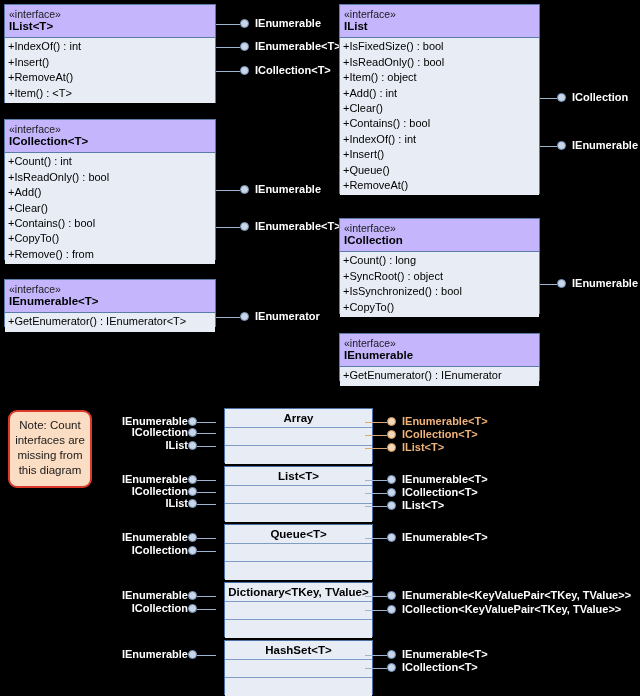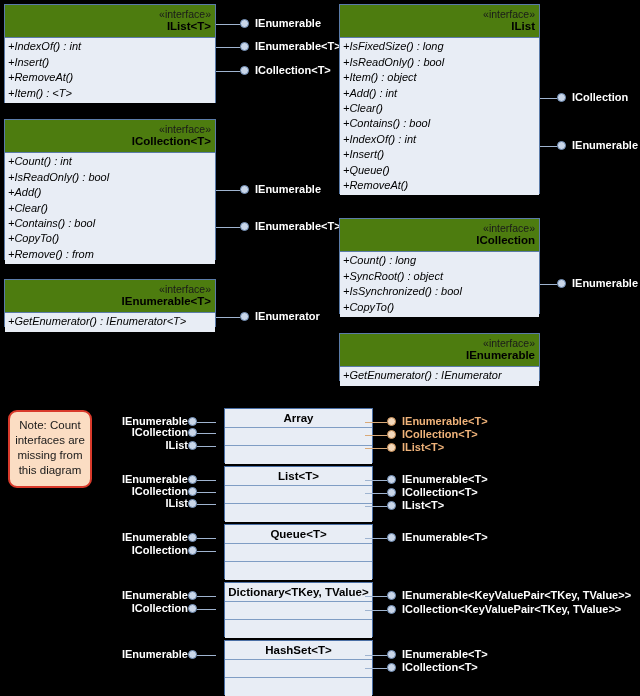--- a/index.html
+++ b/index.html
@@ -13,30 +13,30 @@
   
   .uml-box{
     position:absolute;
     background:#e8edf5;
     border:1px solid #5b7ba8;
     box-sizing:border-box;
     color:#000;
   }
   .uml-head{
     padding:3px 4px 4px 4px;
-    text-align:right;
+    text-align:left;
     border-bottom:1px solid #5b7ba8;
-    background:#4d7c0f;
+    background:#c4b5fd;
     line-height:1.15;
   }
   .stereotype{font-size:10.5px;color:#1a1a1a;display:block;}
   .uml-title{font-size:11.5px;font-weight:bold;color:#000;display:block;}
   .uml-ops{padding:1px 0 2px 0;background:#e8edf5;}
   .op{
-    font-size:11px;font-style:italic;color:#000;
+    font-size:11px;color:#000;
     padding:0 0 0 3px;line-height:15.4px;white-space:nowrap;
   }
 
   
   .cls-box{
     position:absolute;
     background:#f0abfc;
     border:1px solid #4a6fa5;
     box-sizing:border-box;
     margin-left:8px;
@@ -163,21 +163,21 @@
     <div class="ball" style="left:24px;"></div>
     <div class="lbl" style="left:39px;">IEnumerator</div>
   </div>
 
   <div class="uml-box" style="left:339px;top:4px;width:201px;height:190px;">
     <div class="uml-head">
       <span class="stereotype">«interface»</span>
       <span class="uml-title">IList</span>
     </div>
     <div class="uml-ops">
-      <div class="op">+IsFixedSize() : long</div>
+      <div class="op">+IsFixedSize() : bool</div>
       <div class="op">+IsReadOnly() : bool</div>
       <div class="op">+Item() : object</div>
       <div class="op">+Add() : int</div>
       <div class="op">+Clear()</div>
       <div class="op">+Contains() : bool</div>
       <div class="op">+IndexOf() : int</div>
       <div class="op">+Insert()</div>
       <div class="op">+Queue()</div>
       <div class="op">+RemoveAt()</div>
     </div>

